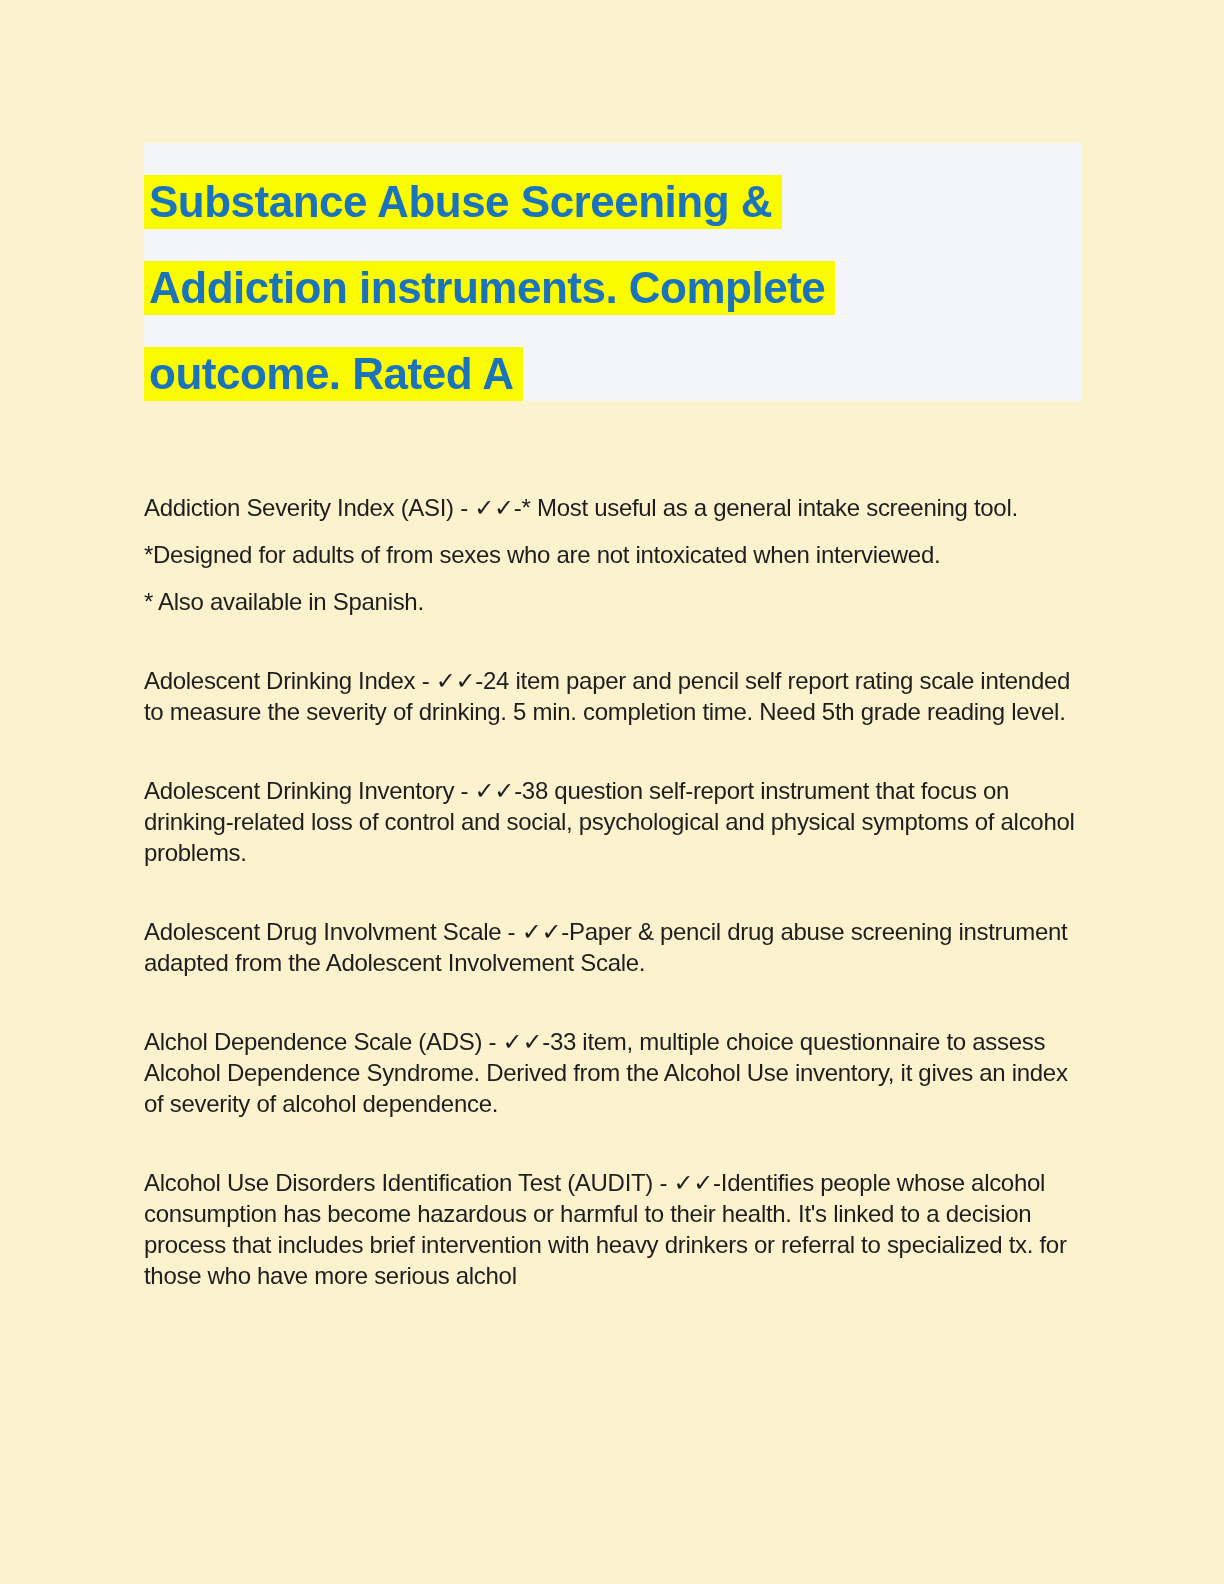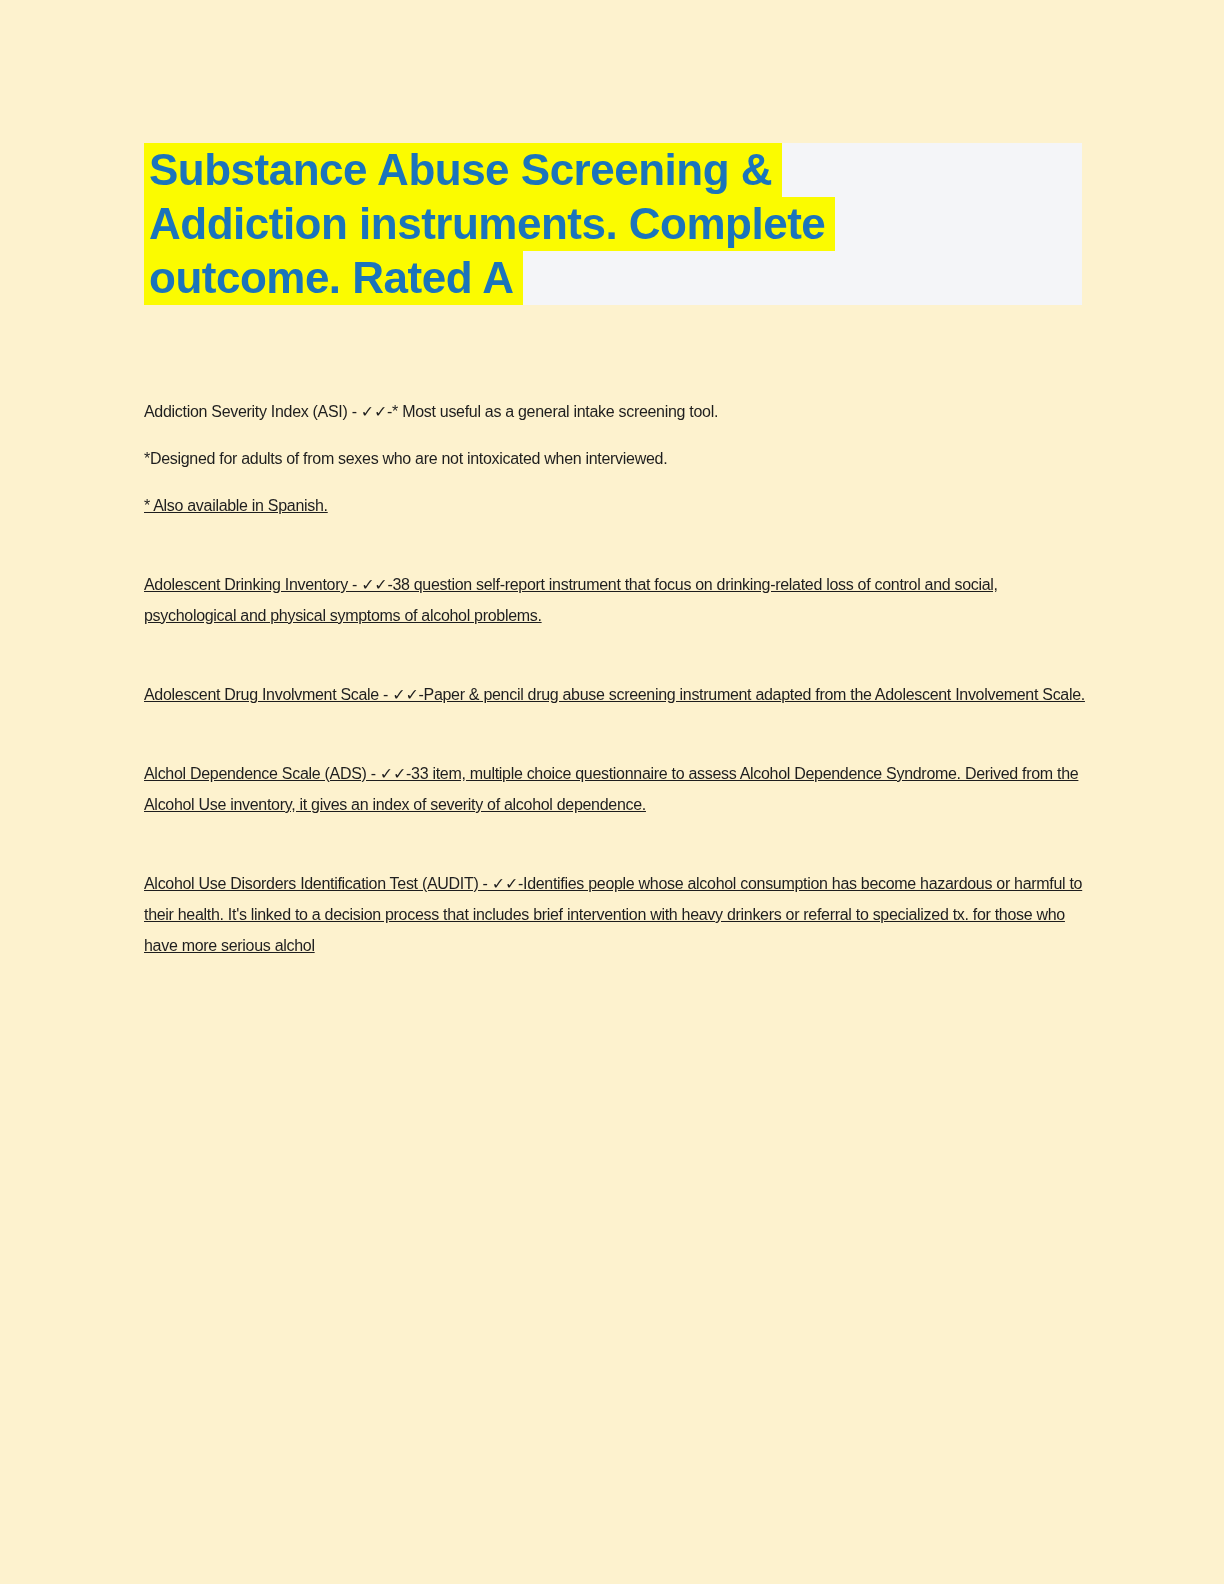--- a/index.html
+++ b/index.html
@@ -34,33 +34,34 @@
     font-weight: bold;
     letter-spacing: -0.5px;
     color: var(--title-text);
   }
   .title-line { display: block; }
   .hl {
     display: inline-block;
     background: var(--highlight);
     line-height: 54px;
     padding: 0 10px 0 5px;
+    margin-top: 32px;
   }
   .content {
     margin: 91px 0 8px 144px;
     width: 948px;
-    font-size: 16px;
+    font-size: 24px;
     line-height: 31px;
     letter-spacing: -0.3px;
     color: var(--body-text);
   }
   .sec { margin: 0 0 48px 0; }
   .sec:last-child { margin-bottom: 0; }
   .para { margin: 0 0 16px 0; }
-  .para:last-child { margin-bottom: 0; text-decoration: underline; }
+  .para:last-child { margin-bottom: 0; }
 </style>
 </head>
 <body>
 
 <div class="page">
 
   <div class="title-block">
     <h1 class="title">
       <span class="title-line"><span class="hl">Substance Abuse Screening &amp;</span></span>
       <span class="title-line"><span class="hl">Addiction instruments. Complete</span></span>
@@ -69,20 +70,23 @@
   </div>
 
   <div class="content">
 
     <section class="sec">
       <p class="para">Addiction Severity Index (ASI) - ✓✓-* Most useful as a general intake screening tool.</p>
       <p class="para">*Designed for adults of from sexes who are not intoxicated when interviewed.</p>
       <p class="para">* Also available in Spanish.</p>
     </section>
 
+    <section class="sec">
+      <p class="para">Adolescent Drinking Index - ✓✓-24 item paper and pencil self report rating scale intended to measure the severity of drinking. 5 min. completion time. Need 5th grade reading level.</p>
+    </section>
 
     <section class="sec">
       <p class="para">Adolescent Drinking Inventory - ✓✓-38 question self-report instrument that focus on drinking-related loss of control and social, psychological and physical symptoms of alcohol problems.</p>
     </section>
 
     <section class="sec">
       <p class="para">Adolescent Drug Involvment Scale - ✓✓-Paper &amp; pencil drug abuse screening instrument adapted from the Adolescent Involvement Scale.</p>
     </section>
 
     <section class="sec">

